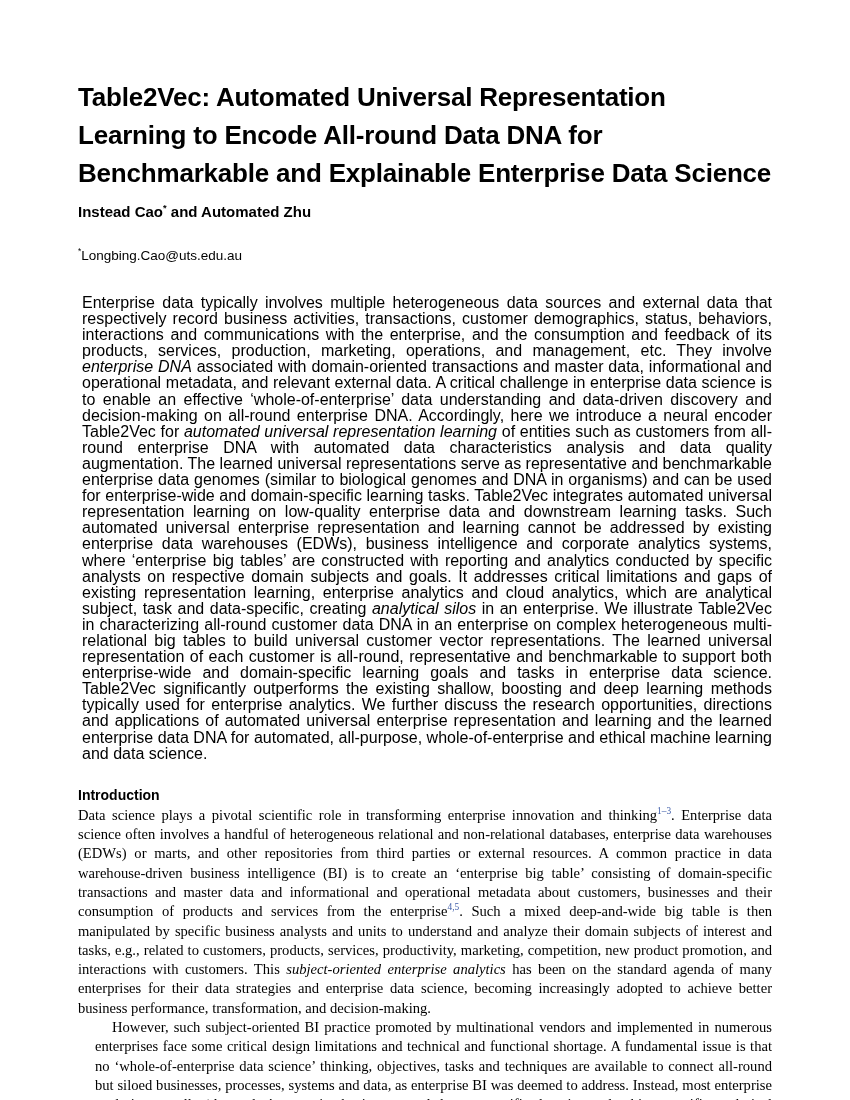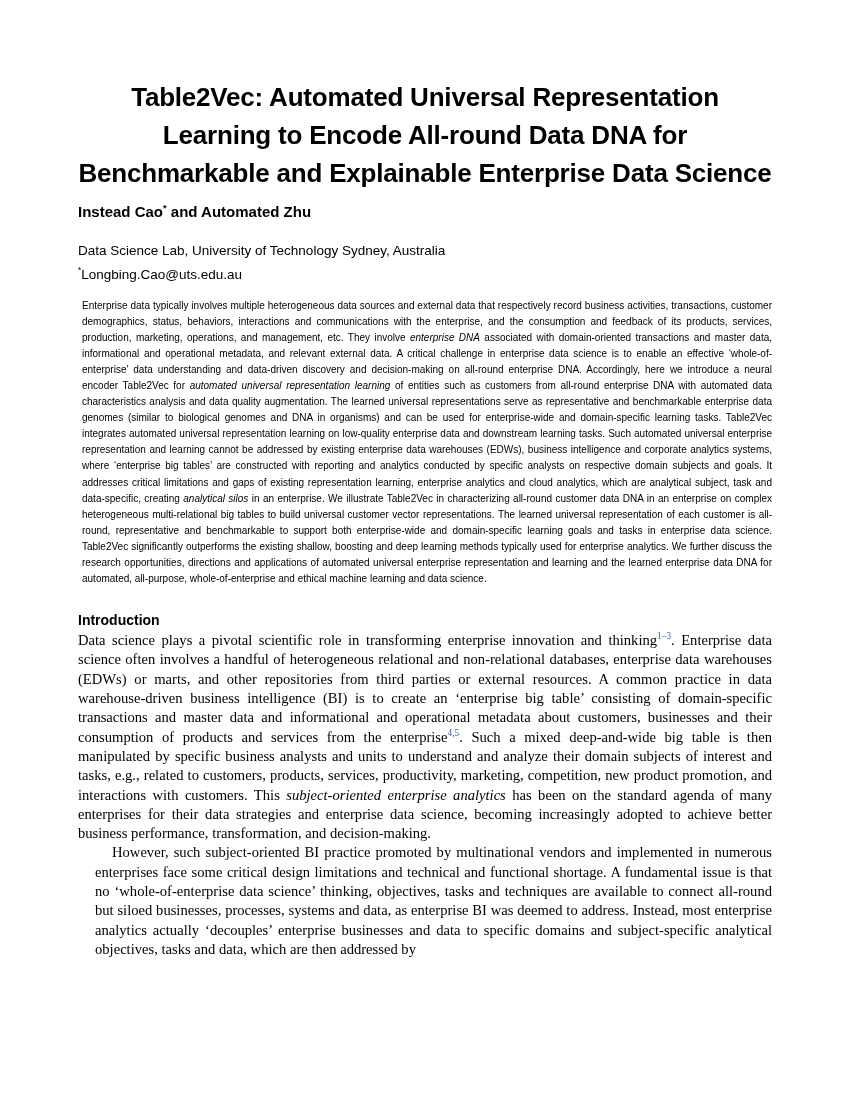--- a/index.html
+++ b/index.html
@@ -46,24 +46,24 @@
   .affil-block sup { font-size: 62%; }
   .abstract-heading {
     margin-top: 28px;
     font-family: "Liberation Sans", sans-serif;
     font-weight: bold;
     font-size: 15px;
     line-height: 18px;
     letter-spacing: 0.3px;
   }
   .abstract-body {
-    margin-top: 14px;
+    margin-top: 30px;
     margin-left: 4px;
     font-family: "Liberation Sans", sans-serif;
-    font-size: 10px;
+    font-size: 16px;
     line-height: 16.1px;
     text-align: justify;
   }
   .intro-heading {
     margin-top: 22px;
     font-family: "Liberation Sans", sans-serif;
     font-weight: bold;
     font-size: 14px;
     line-height: 22px;
   }
@@ -84,26 +84,25 @@
     font-size: 64%;
     line-height: 0;
   }
 </style>
 </head>
 <body>
 
 <div class="page">
   <div class="content">
 
-    <h1 class="paper-title" style="margin:0;text-align:center;">Table2Vec: Automated Universal Representation Learning to Encode All-round Data DNA for Benchmarkable and Explainable Enterprise Data Science</h1>
+    <h1 class="paper-title" style="margin:0;">Table2Vec: Automated Universal Representation Learning to Encode All-round Data DNA for Benchmarkable and Explainable Enterprise Data Science</h1>
 
     <div class="authors"><span>Instead Cao</span><sup>*</sup><span> and Automated Zhu</span></div>
 
     <div class="affil-block">
-      <div>Data Science Lab, University of Technology Sydney, Australia</div>
       <div><sup>*</sup><span>Longbing.Cao@uts.edu.au</span></div>
     </div>
 
 
     <div class="abstract-body"><span>Enterprise data typically involves multiple heterogeneous data sources and external data that respectively record business activities, transactions, customer demographics, status, behaviors, interactions and communications with the enterprise, and the consumption and feedback of its products, services, production, marketing, operations, and management, etc. They involve </span><i>enterprise DNA</i><span> associated with domain-oriented transactions and master data, informational and operational metadata, and relevant external data. A critical challenge in enterprise data science is to enable an effective ‘whole-of-enterprise’ data understanding and data-driven discovery and decision-making on all-round enterprise DNA. Accordingly, here we introduce a neural encoder Table2Vec for </span><i>automated universal representation learning</i><span> of entities such as customers from all-round enterprise DNA with automated data characteristics analysis and data quality augmentation. The learned universal representations serve as representative and benchmarkable enterprise data genomes (similar to biological genomes and DNA in organisms) and can be used for enterprise-wide and domain-specific learning tasks. Table2Vec integrates automated universal representation learning on low-quality enterprise data and downstream learning tasks. Such automated universal enterprise representation and learning cannot be addressed by existing enterprise data warehouses (EDWs), business intelligence and corporate analytics systems, where ‘enterprise big tables’ are constructed with reporting and analytics conducted by specific analysts on respective domain subjects and goals. It addresses critical limitations and gaps of existing representation learning, enterprise analytics and cloud analytics, which are analytical subject, task and data-specific, creating </span><i>analytical silos</i><span> in an enterprise. We illustrate Table2Vec in characterizing all-round customer data DNA in an enterprise on complex heterogeneous multi-relational big tables to build universal customer vector representations. The learned universal representation of each customer is all-round, representative and benchmarkable to support both enterprise-wide and domain-specific learning goals and tasks in enterprise data science. Table2Vec significantly outperforms the existing shallow, boosting and deep learning methods typically used for enterprise analytics. We further discuss the research opportunities, directions and applications of automated universal enterprise representation and learning and the learned enterprise data DNA for automated, all-purpose, whole-of-enterprise and ethical machine learning and data science.</span></div>
 
     <div class="intro-heading">Introduction</div>
 
     <div class="body-text">
       <p><span>Data science plays a pivotal scientific role in transforming enterprise innovation and thinking</span><sup class="cite" style="color: rgb(60, 91, 168);">1–3</sup><span>. Enterprise data science often involves a handful of heterogeneous relational and non-relational databases, enterprise data warehouses (EDWs) or marts, and other repositories from third parties or external resources. A common practice in data warehouse-driven business intelligence (BI) is to create an ‘enterprise big table’ consisting of domain-specific transactions and master data and informational and operational metadata about customers, businesses and their consumption of products and services from the enterprise</span><sup class="cite" style="color: rgb(60, 91, 168);">4,5</sup><span>. Such a mixed deep-and-wide big table is then manipulated by specific business analysts and units to understand and analyze their domain subjects of interest and tasks, e.g., related to customers, products, services, productivity, marketing, competition, new product promotion, and interactions with customers. This </span><i>subject-oriented enterprise analytics</i><span> has been on the standard agenda of many enterprises for their data strategies and enterprise data science, becoming increasingly adopted to achieve better business performance, transformation, and decision-making.</span></p>

